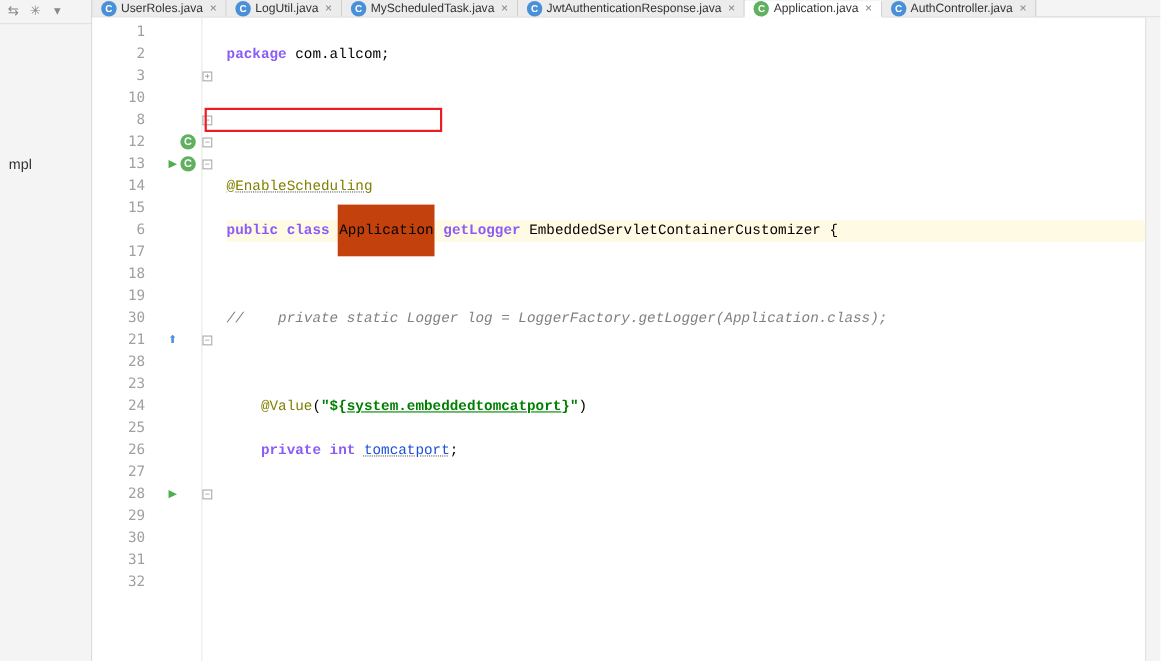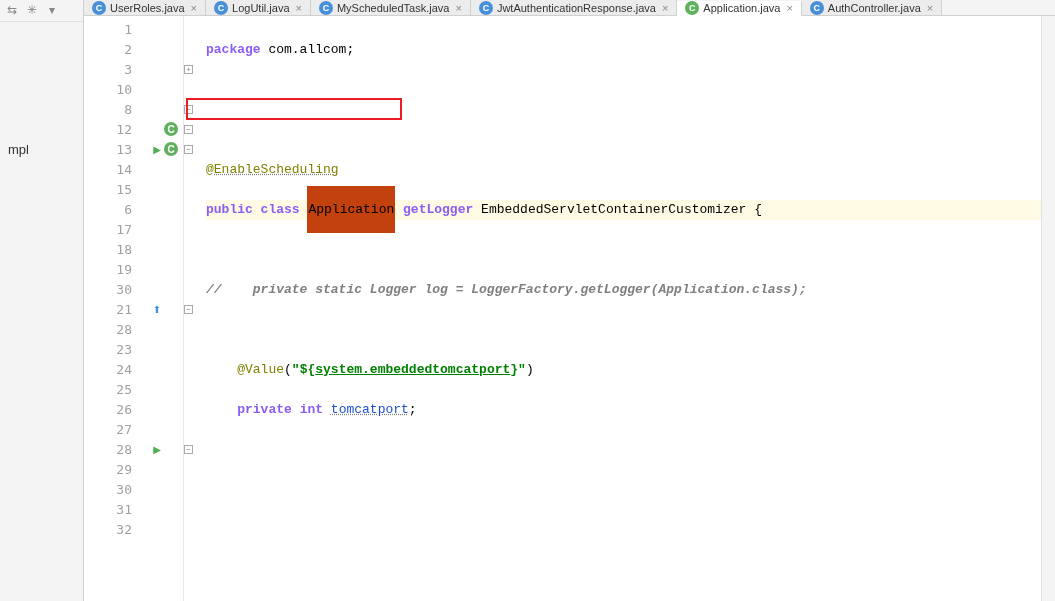--- a/index.html
+++ b/index.html
@@ -31,21 +31,21 @@
     .icon-c { border-radius: 50%; background: #5fb05f; color: #fff; font-weight: bold; }
     .icon-play { color: #4caf50; }
     .icon-override { color: #4a90d9; }
     
     .code-area { flex: 1; font-family: Consolas, "Courier New", monospace; font-size: 13px; line-height: 20px; padding-top: 4px; padding-left: 8px; position: relative; white-space: pre; }
     .code-line { height: 20px; }
     .code-line.highlight-line { background: #fffae3; }
     
     .kw { color: #8b5cf6; font-weight: bold; }
     .str { color: #008000; font-weight: bold; }
-    .comment { color: #808080; font-style: italic; font-weight: bold; }
+    .comment { color: #808080; font-style: italic; }
     .anno { color: #808000; }
     .ident { color: #1d4ed8; }
     .underline-wavy { text-decoration: underline; text-decoration-style: dotted; text-decoration-color: #808080; }
     .green-underline { text-decoration: underline; text-decoration-color: #008000; }
     .class-name-box { background: #c2410c; padding: 16px 1px; }
     
     .fold-column { width: 14px; position: relative; }
     .fold-marker { position: absolute; width: 9px; height: 9px; border: 1px solid #aaa; background: #fff; font-size: 8px; line-height: 7px; text-align: center; color: #888; cursor: pointer; }
     
     .red-box { position: absolute; border: 2px solid #ed1c24; pointer-events: none; }

